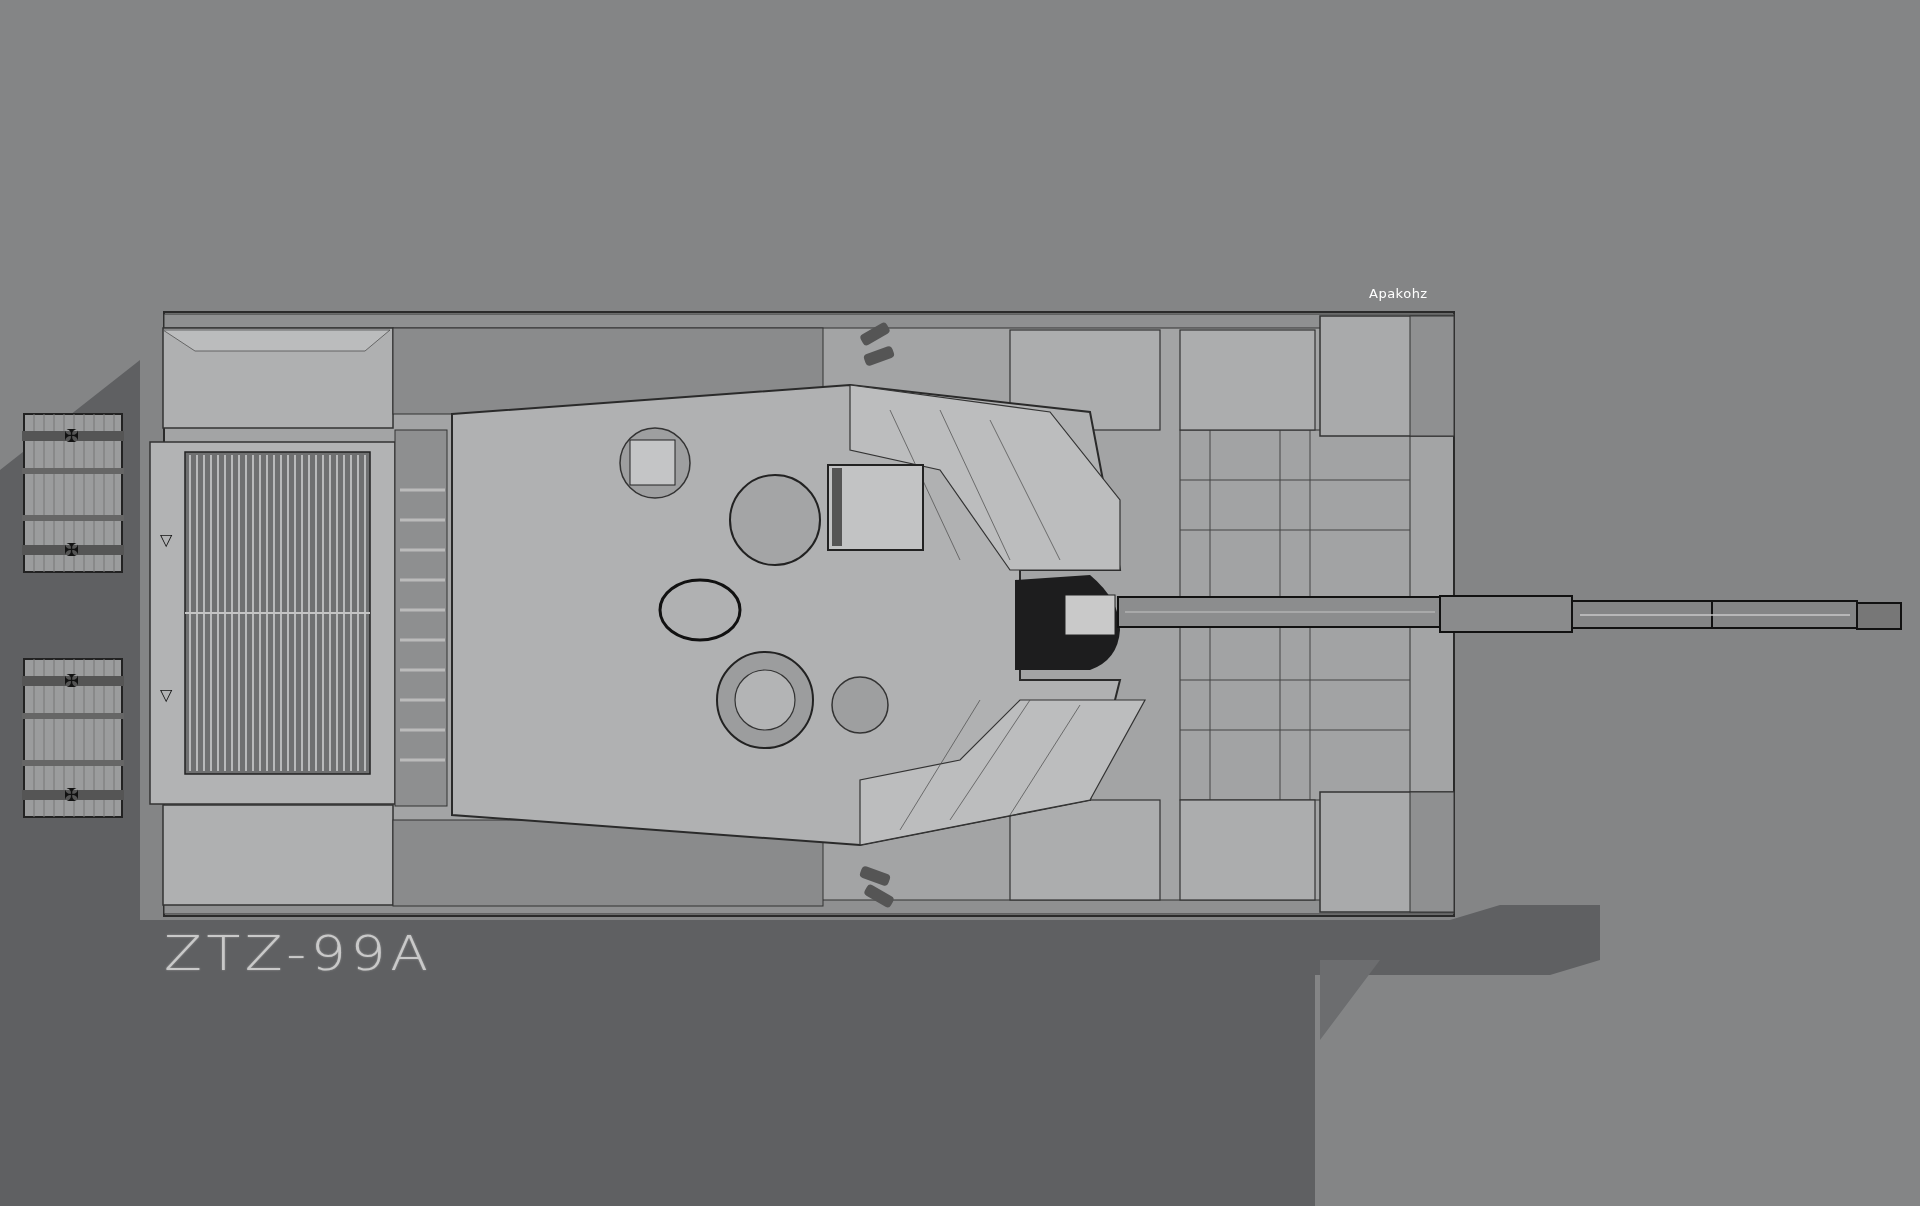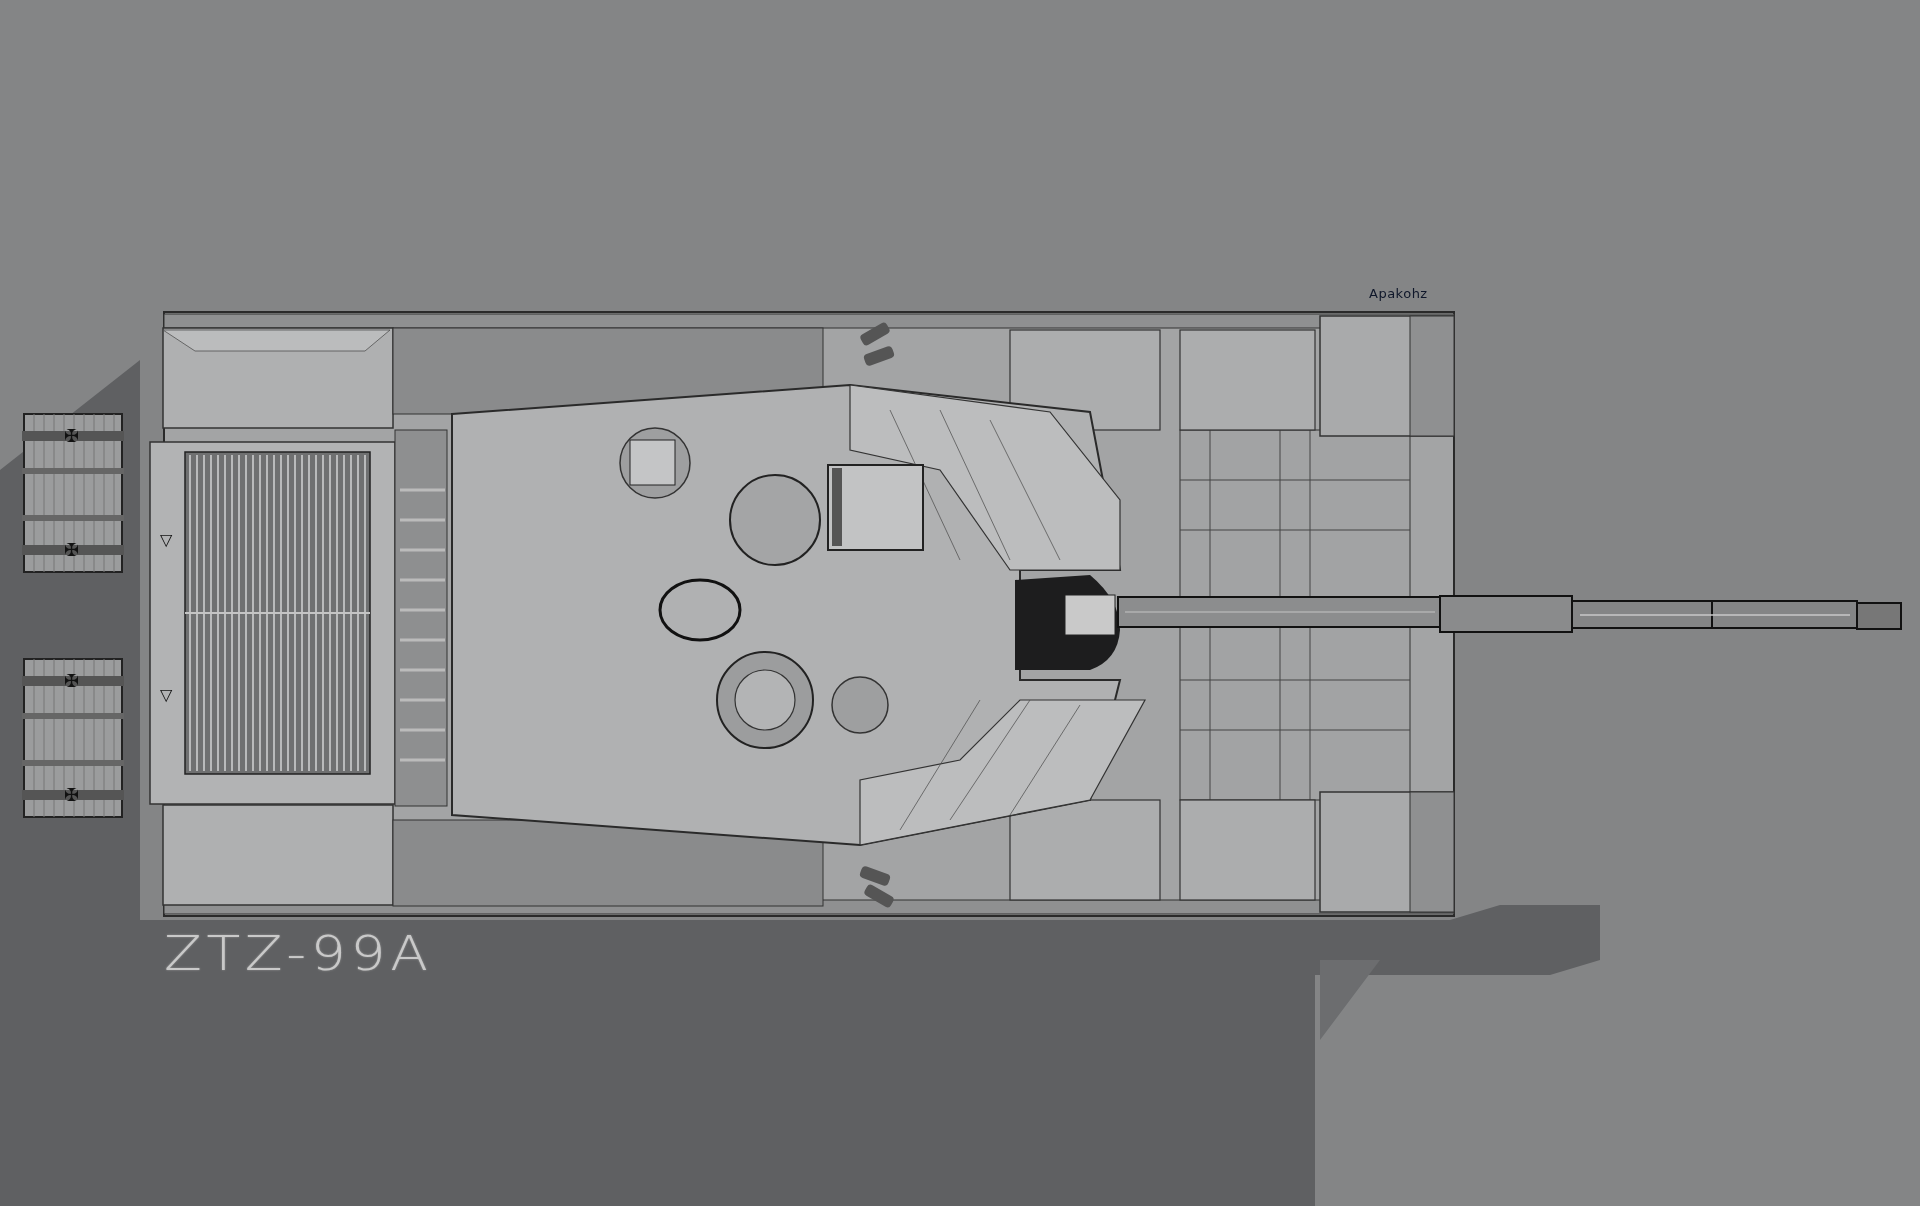--- a/index.html
+++ b/index.html
@@ -1,19 +1,19 @@
 <!DOCTYPE html>
 <html><head>
 <meta charset="utf-8">
 <style>
   html, body { margin:0; padding:0; }
   body { width:1920px; height:1206px; background:#848586; position:relative; overflow:hidden; font-family:"DejaVu Sans", sans-serif; }
   #scene { position:absolute; left:0; top:0; width:1920px; height:1206px; }
   .title-label { position:absolute; left:164px; top:925px; font-family:"DejaVu Sans", sans-serif; font-size:48px; letter-spacing:4px; color:#c9c9c9; font-weight:300; transform:scaleX(1.15); transform-origin:left; text-shadow:0 0 2px #9a9a9a; }
-  .author-label { position:absolute; left:1369px; top:286px; font-family:"DejaVu Sans", sans-serif; font-size:13px; color:#0f172a; letter-spacing:0.5px; }
+  .author-label { position:absolute; left:1369px; top:286px; font-family:"DejaVu Sans", sans-serif; font-size:13px; color:#ffffff; letter-spacing:0.5px; }
 </style>
 </head>
 <body>
 
 <svg id="scene" viewBox="0 0 1920 1206" xmlns="http://www.w3.org/2000/svg">
 
   <rect x="0" y="0" width="1920" height="1206" fill="#848586"></rect>
 
   <g fill="#5f6062">
     <path d="M0 470 L140 360 L140 920 L1450 920 L1500 905 L1600 905 L1600 960 L1550 975 L1315 975 L1315 1206 L0 1206 Z"></path>

